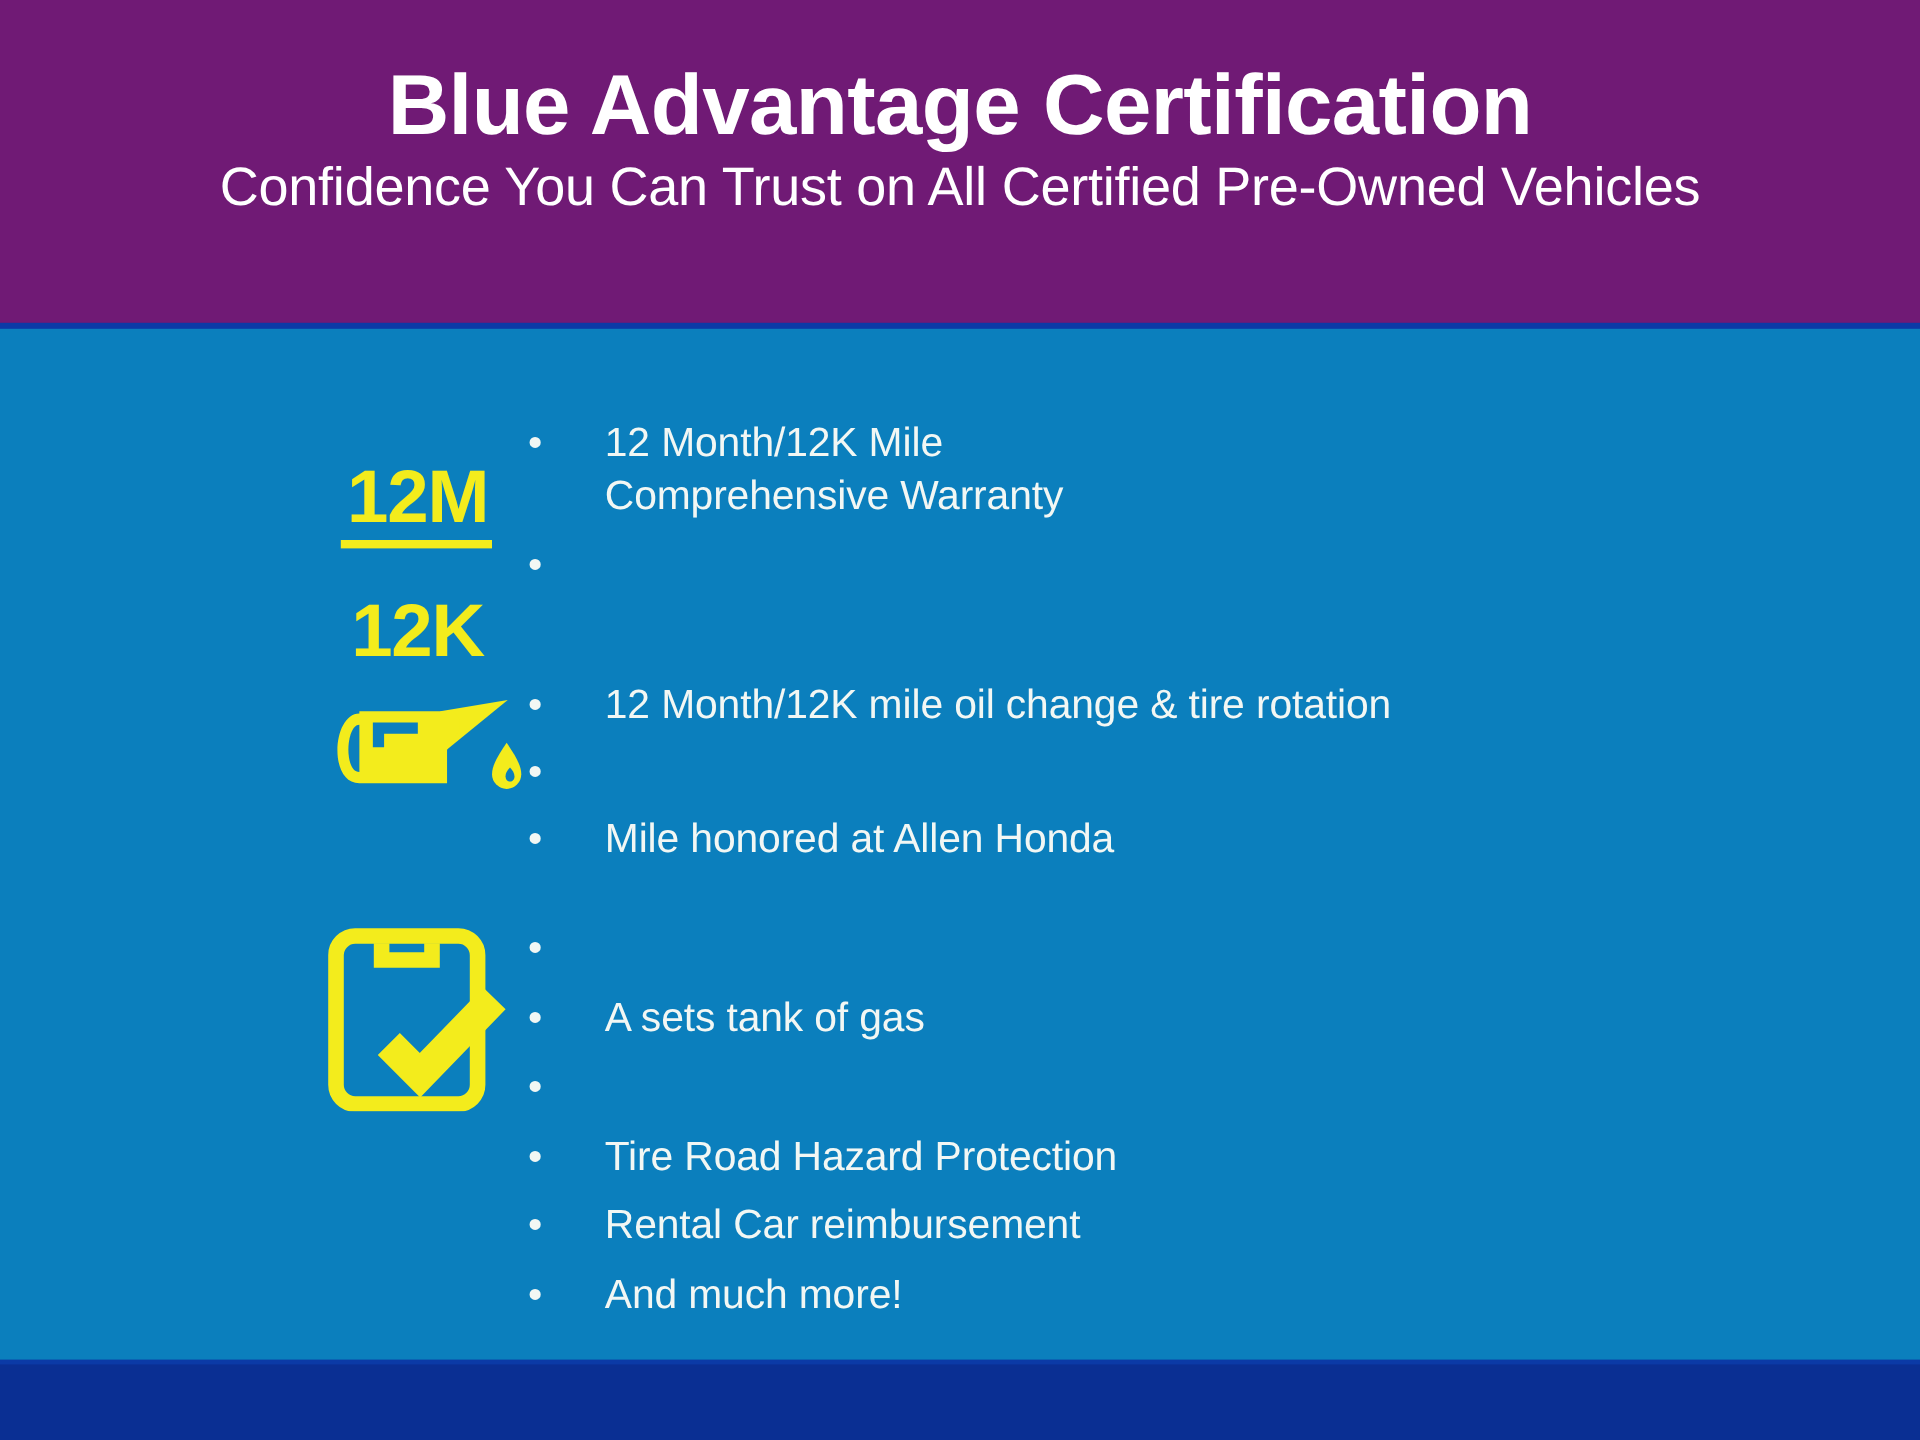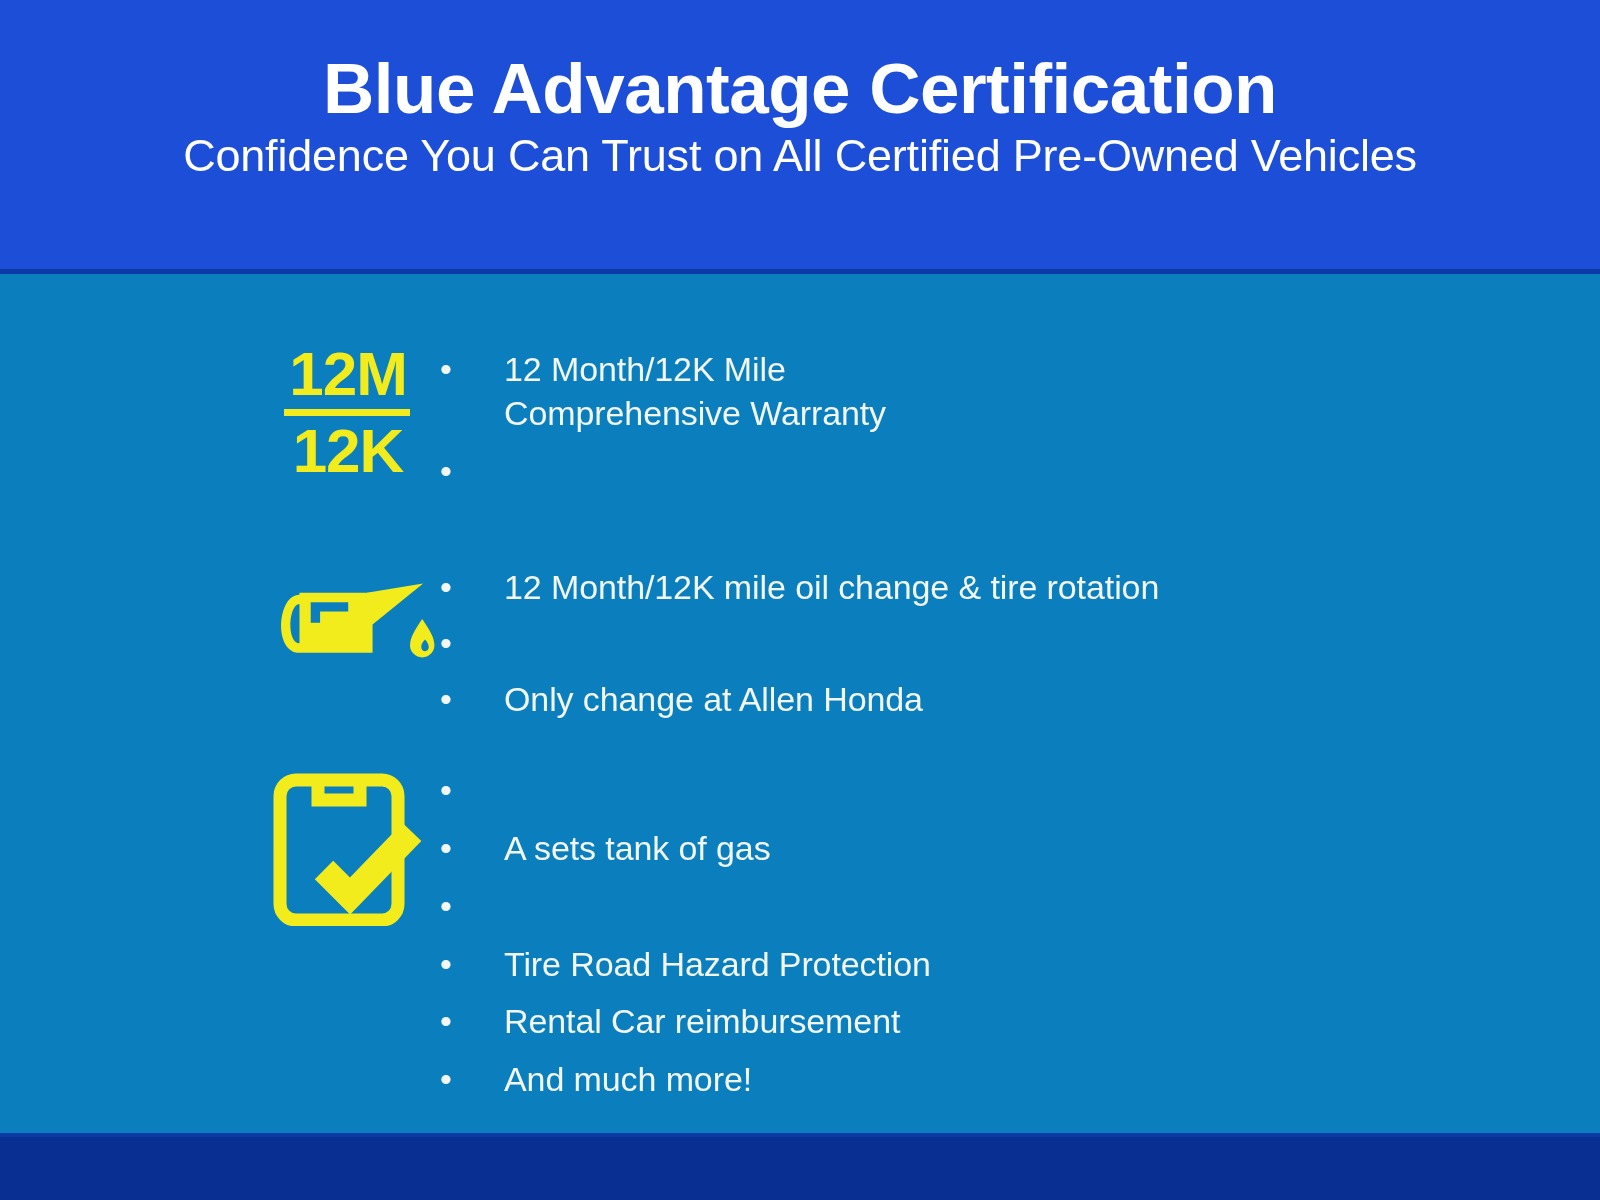--- a/index.html
+++ b/index.html
@@ -24,21 +24,21 @@
     overflow: hidden;
   }
 
   
   .header-band {
     position: absolute;
     left: 0;
     top: 0;
     width: 1600px;
     height: 273px;
-    background: #1d4ed8;
+    background: #701a75;
     display: flex;
     flex-direction: column;
     align-items: center;
     justify-content: flex-start;
     padding-top: 52px;
   }
   .header-rule {
     position: absolute;
     left: 0;
     top: 269px;
@@ -130,21 +130,21 @@
   .frac-icon {
     color: #f3ec1c;
     font-weight: bold;
     font-size: 62px;
     line-height: 0.95;
     letter-spacing: -1px;
     text-align: center;
     width: 150px;
     padding-left: 22px;
   }
-  .frac-num, .frac-den { display: block; }
+  .frac-num, .frac-den { display: block; margin-top: 41px; }
   .frac-bar {
     display: block;
     height: 7px;
     background: #f3ec1c;
     margin: 5px 0 6px 0;
     width: 126px;
   }
 
   
   .footer-band {
@@ -226,21 +226,21 @@
       <ul class="bullet-list">
         <li class="bullet-item">
           <span class="bullet-dot">•</span>
           <span class="bullet-text">12 Month/12K mile oil change &amp; tire rotation</span>
         </li>
         <li class="bullet-item">
           <span class="bullet-dot">•</span>
         </li>
         <li class="bullet-item">
           <span class="bullet-dot">•</span>
-          <span class="bullet-text">Only change at Allen Honda</span>
+          <span class="bullet-text">Mile honored at Allen Honda</span>
         </li>
       </ul>
     </div>
 
     <div class="feature-row row-extras">
 
       <div class="feature-icon">
         <svg width="170" height="160" viewBox="0 0 170 160" aria-hidden="true">
 
           <rect x="18" y="14" width="118" height="140" rx="16" ry="16" fill="none" stroke="#f3ec1c" stroke-width="13"></rect>

